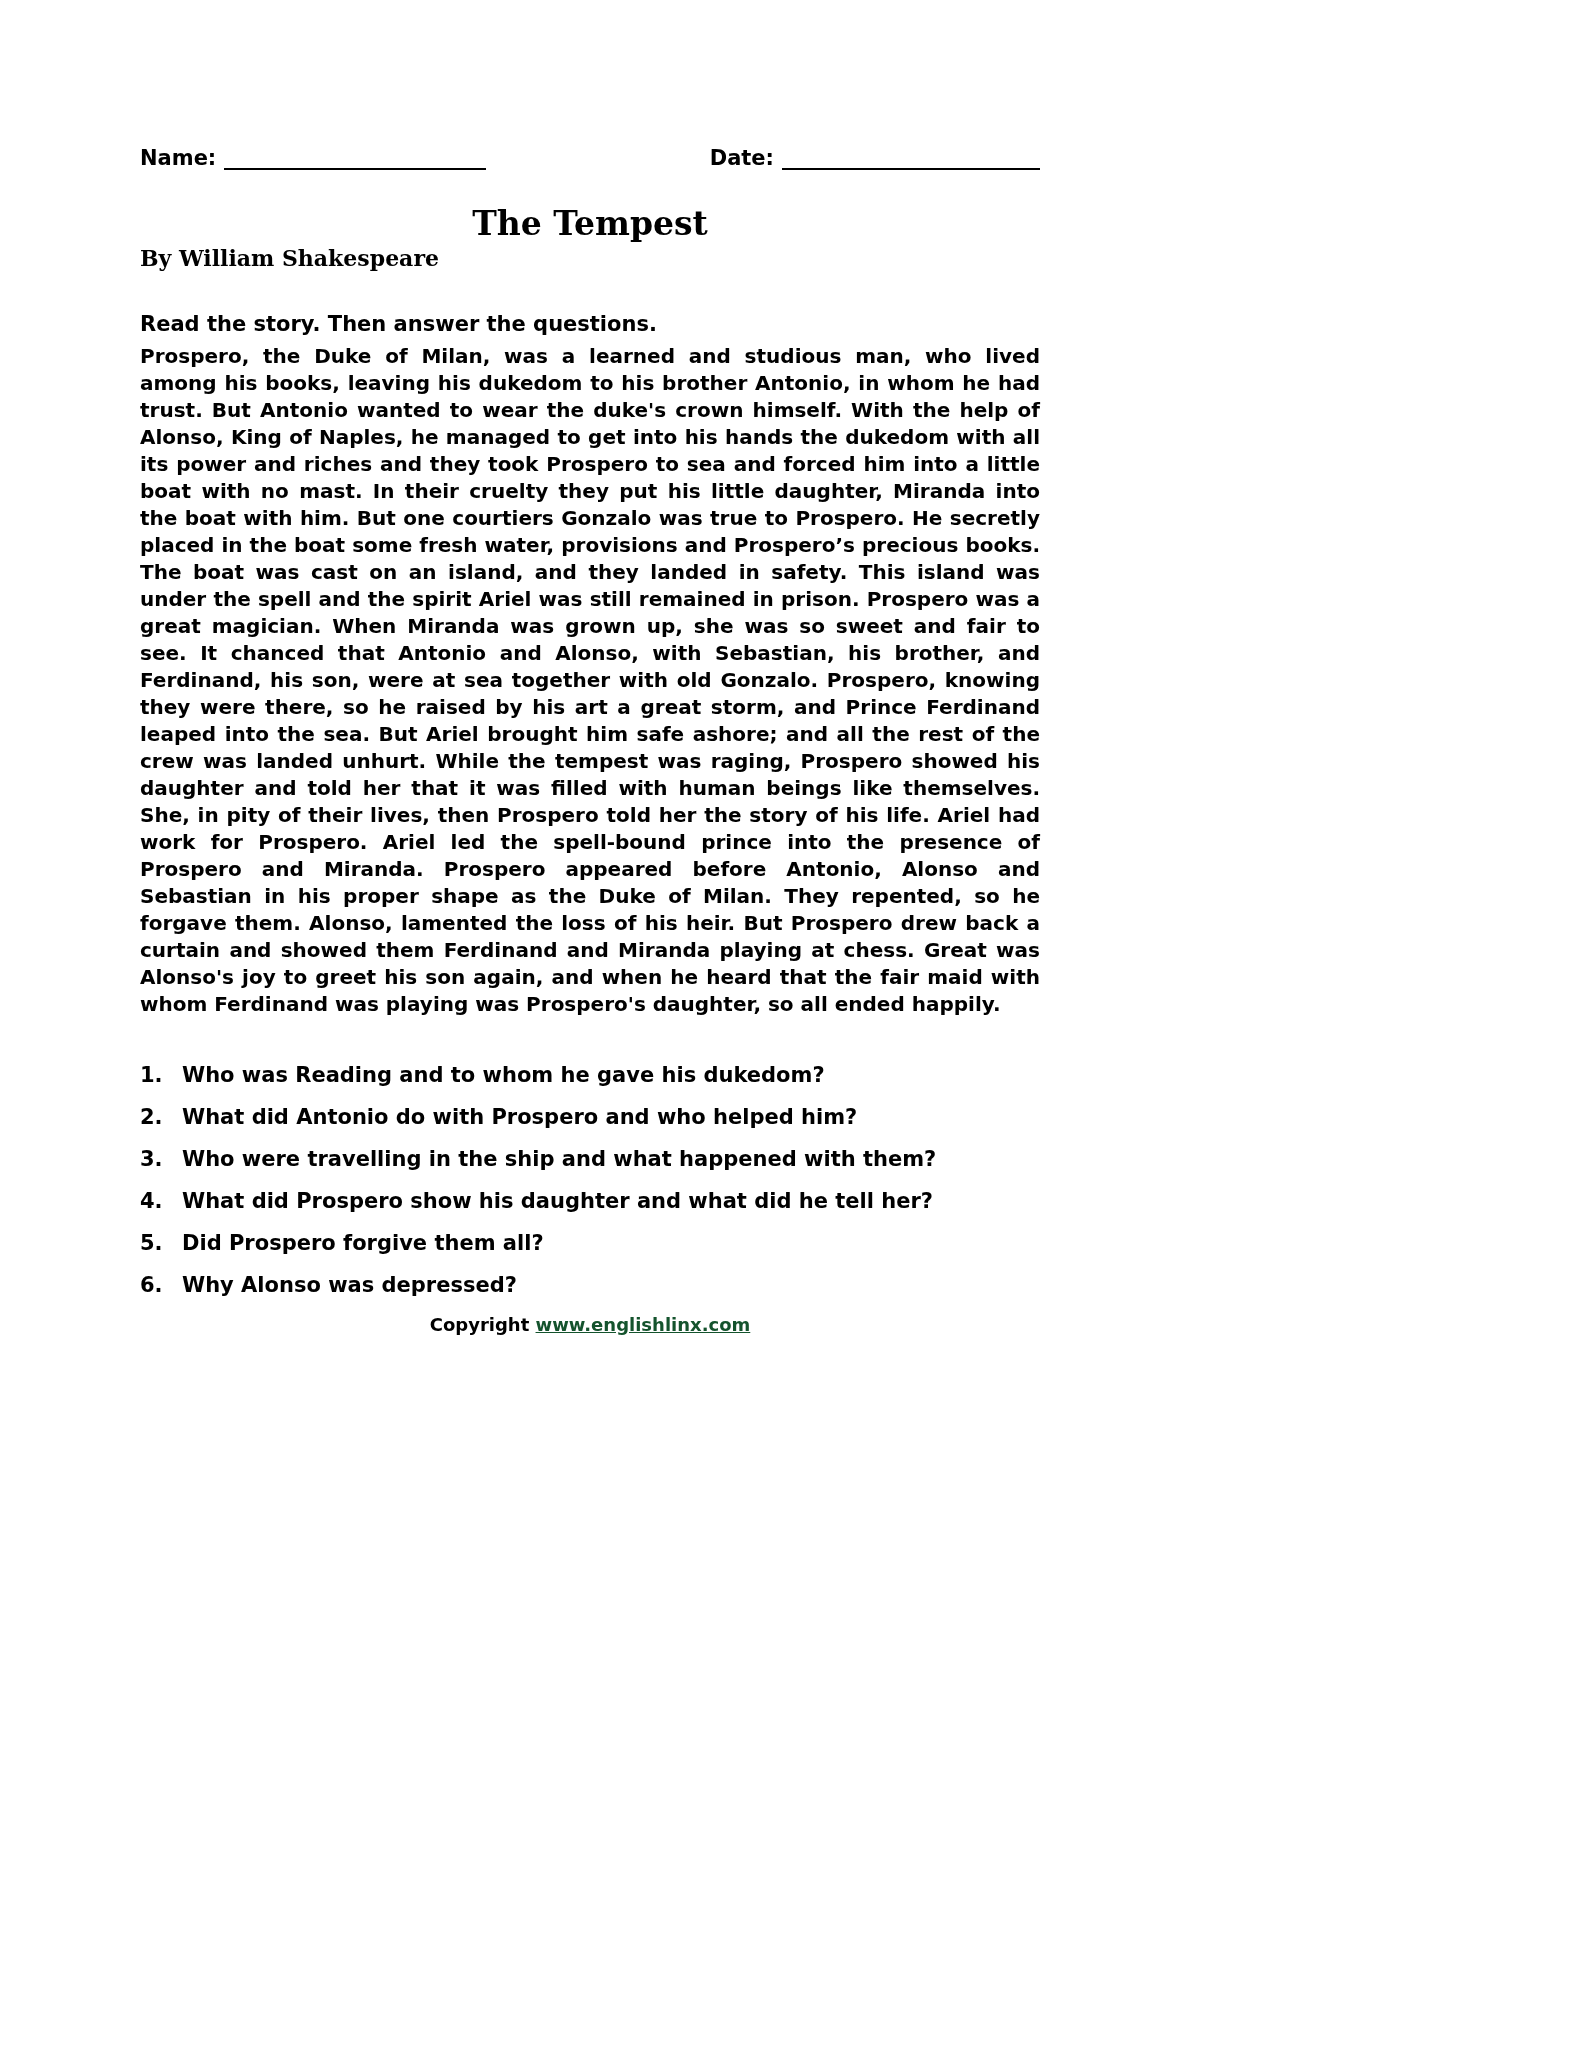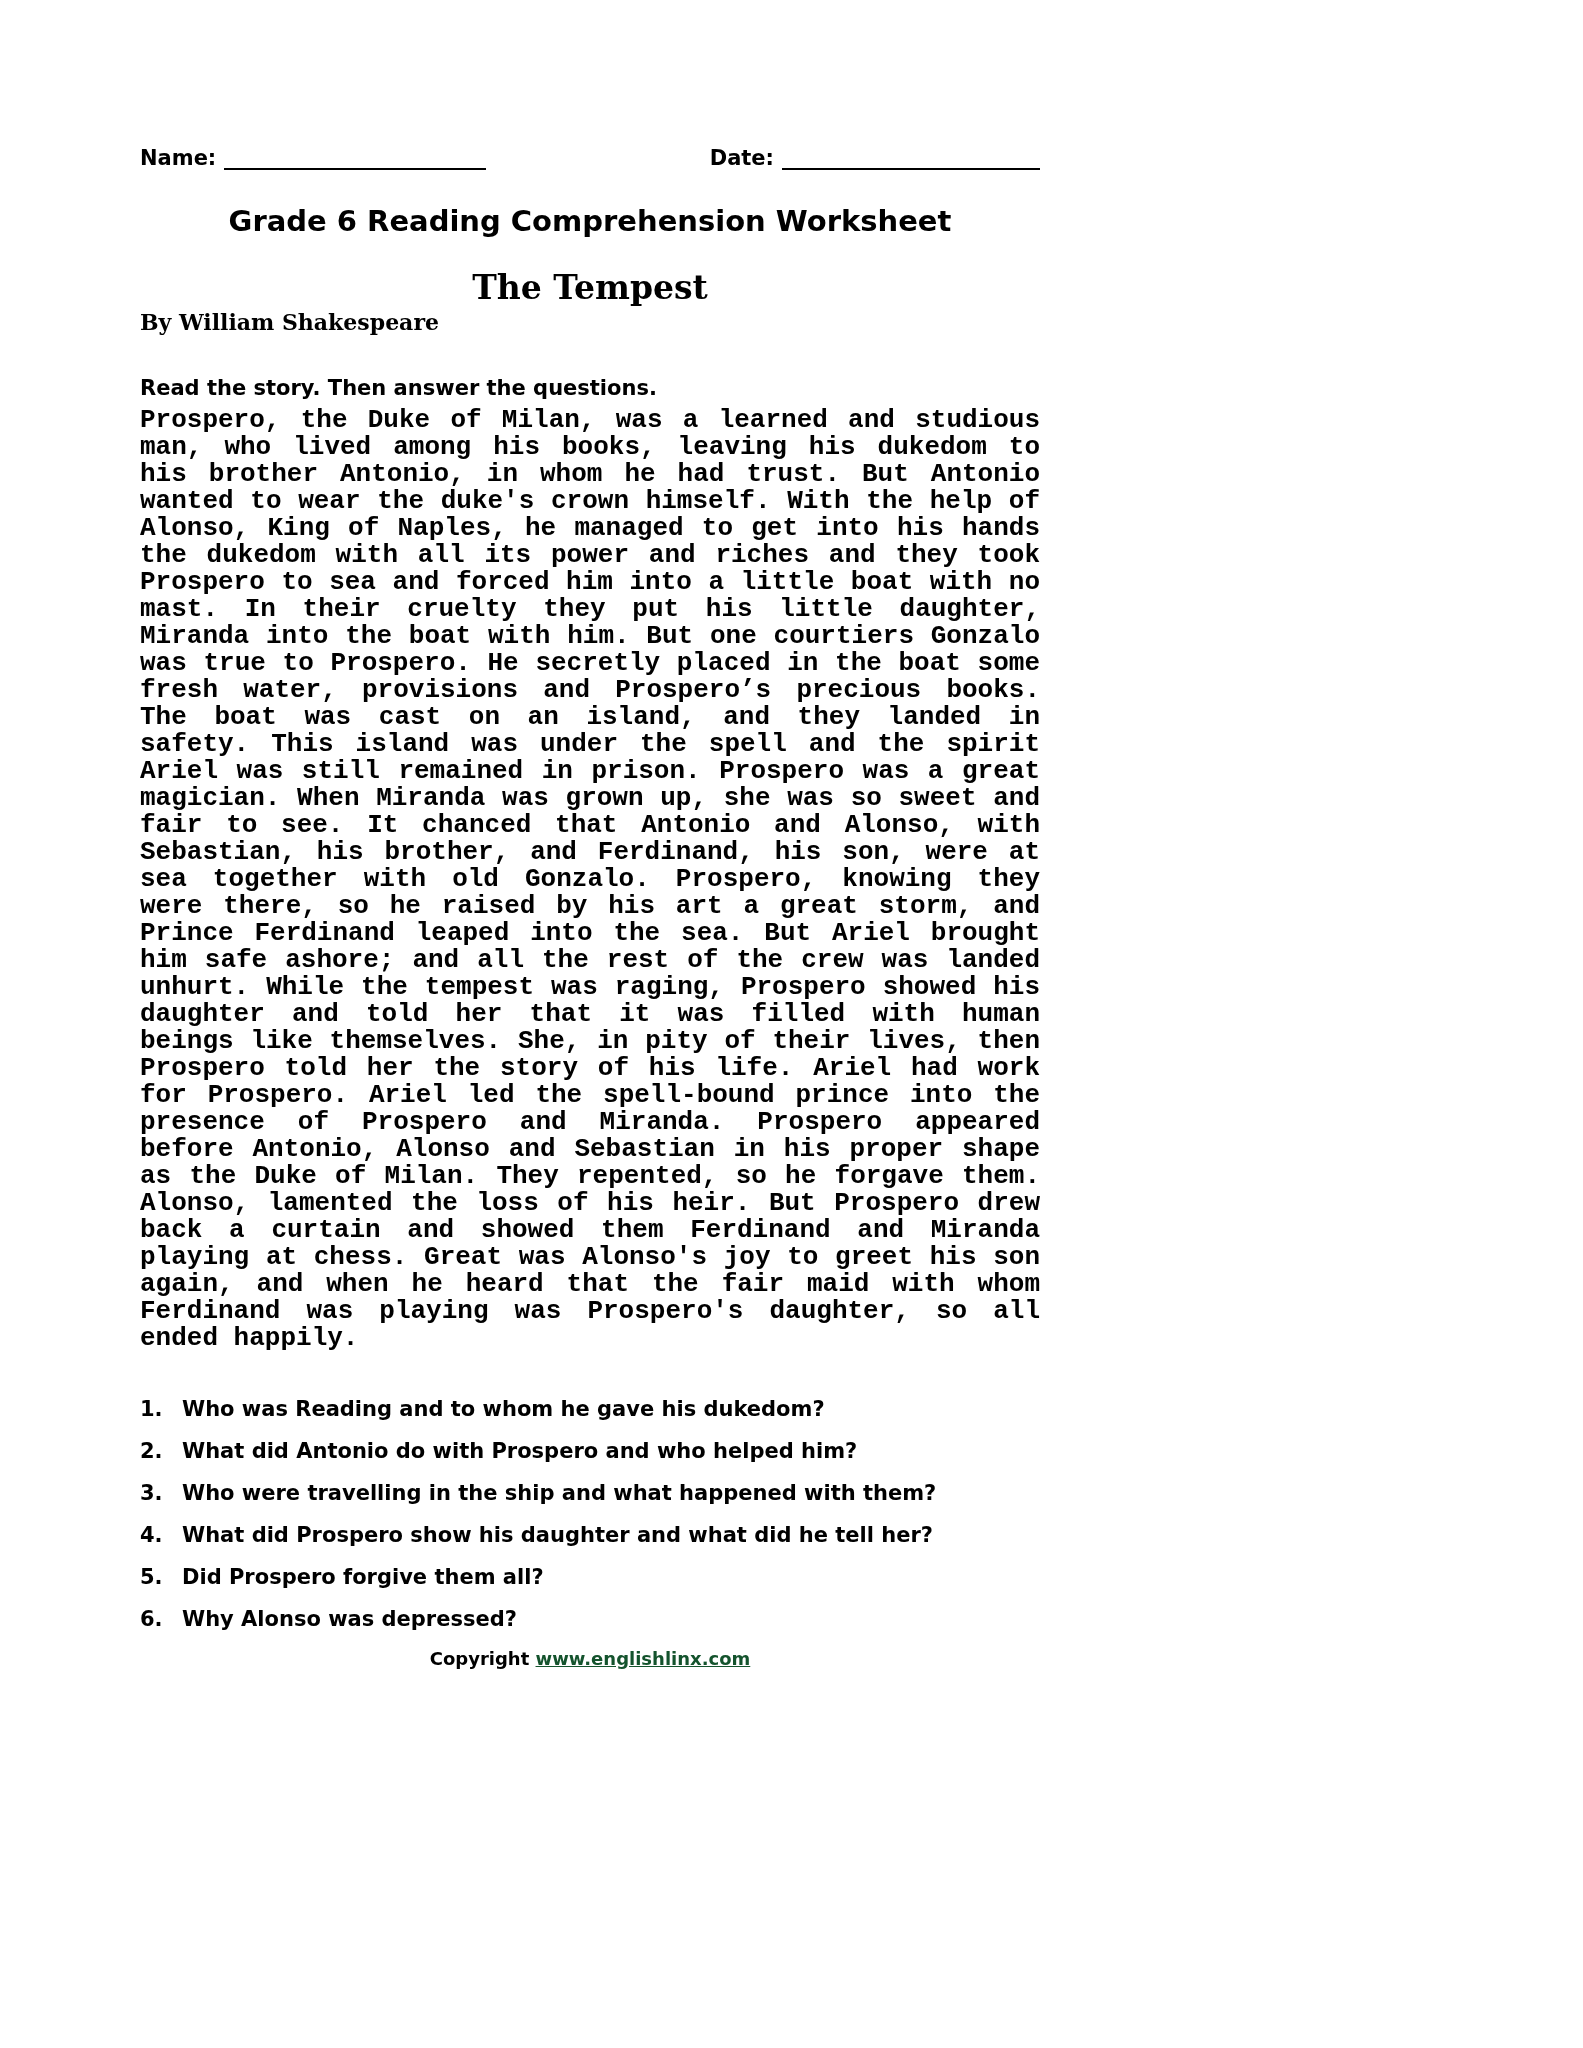--- a/index.html
+++ b/index.html
@@ -77,27 +77,26 @@
   }
 
   
   .ws-instructions {
     font-size: 21px;
     font-weight: bold;
     margin-bottom: 5px;
     line-height: 27px;
   }
   .ws-story {
-    font-size: 26px;
+    font-size: 20px;
     font-weight: bold;
     line-height: 27px;
     text-align: justify;
     text-align-last: left;
     margin-bottom: 44px;
-    font-family: Liberation Mono, monospace;
   }
 
   
   .answer-heading {
     font-size: 22px;
     font-weight: bold;
     text-decoration: underline;
     margin-bottom: 28px;
   }
   .question-list { list-style: none; }
@@ -137,21 +136,20 @@
       <div class="field">
         <span class="label">Name:</span>
         <span class="blank-line name-line"></span>
       </div>
       <div class="field">
         <span class="label">Date:</span>
         <span class="blank-line date-line"></span>
       </div>
     </div>
 
-    <div class="ws-heading">Grade 6 Reading Comprehension Worksheet</div>
 
     <div class="ws-title">The Tempest</div>
     <div class="ws-byline">By William Shakespeare</div>
 
     <div class="ws-instructions">Read the story. Then answer the questions.</div>
 
     <div class="ws-story">Prospero, the Duke of Milan, was a learned and studious man, who lived among his books, leaving his dukedom to his brother Antonio, in whom he had trust. But Antonio wanted to wear the duke's crown himself. With the help of Alonso, King of Naples, he managed to get into his hands the dukedom with all its power and riches and they took Prospero to sea and forced him into a little boat with no mast. In their cruelty they put his little daughter, Miranda into the boat with him. But one courtiers Gonzalo was true to Prospero. He secretly placed in the boat some fresh water, provisions and Prospero’s precious books. The boat was cast on an island, and they landed in safety. This island was under the spell and the spirit Ariel was still remained in prison. Prospero was a great magician. When Miranda was grown up, she was so sweet and fair to see. It chanced that Antonio and Alonso, with Sebastian, his brother, and Ferdinand, his son, were at sea together with old Gonzalo. Prospero, knowing they were there, so he raised by his art a great storm, and Prince Ferdinand leaped into the sea. But Ariel brought him safe ashore; and all the rest of the crew was landed unhurt. While the tempest was raging, Prospero showed his daughter and told her that it was filled with human beings like themselves. She, in pity of their lives, then Prospero told her the story of his life. Ariel had work for Prospero. Ariel led the spell-bound prince into the presence of Prospero and Miranda. Prospero appeared before Antonio, Alonso and Sebastian in his proper shape as the Duke of Milan. They repented, so he forgave them. Alonso, lamented the loss of his heir. But Prospero drew back a curtain and showed them Ferdinand and Miranda playing at chess. Great was Alonso's joy to greet his son again, and when he heard that the fair maid with whom Ferdinand was playing was Prospero's daughter, so all ended happily.</div>
 
 
     <ul class="question-list">

